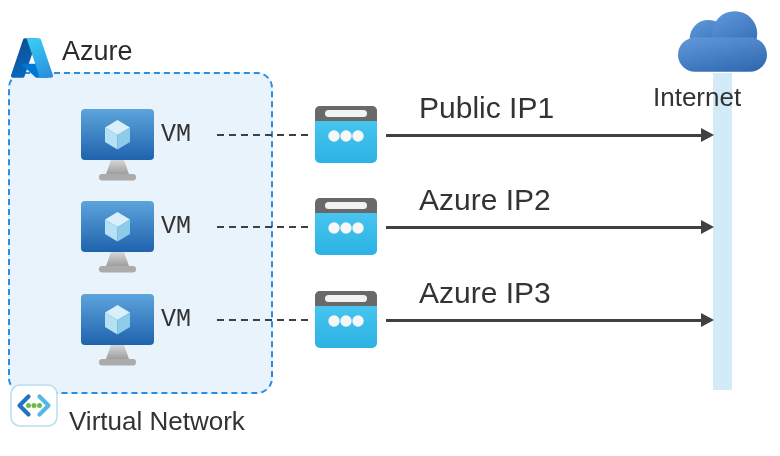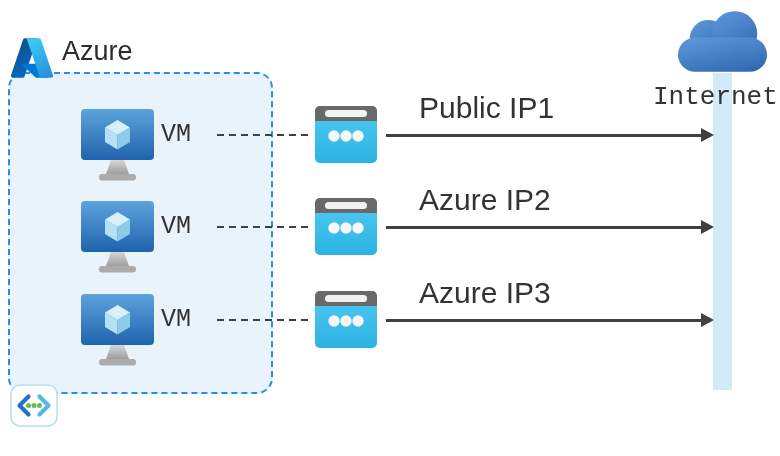--- a/index.html
+++ b/index.html
@@ -36,21 +36,21 @@
   .arrow{left:386px;top:calc(var(--c) - 8px);width:328px;height:16px;}
   .arrow .line{position:absolute;left:0;right:11px;top:6.5px;height:3px;background:#404040;}
   .arrow .head{
     position:absolute;right:0;top:1px;width:0;height:0;
     border-top:7px solid transparent;border-bottom:7px solid transparent;
     border-left:13px solid #404040;
   }
   
   .internet-bar{left:713px;top:73px;width:19px;height:317px;background:#d3eaf8;z-index:1;}
   .cloud-icon{left:676px;top:8px;width:93px;height:66px;z-index:2;}
-  .internet-label{left:653px;top:84px;font-size:26px;line-height:27px;z-index:2;font-family:Liberation Mono, monospace;}
+  .internet-label{left:653px;top:84px;font-size:26px;line-height:27px;z-index:2;}
   
   .vnet-icon{left:10px;top:384px;width:48px;height:43px;z-index:3;}
   .vnet-label{left:69px;top:406px;font-size:26px;line-height:30px;}
 </style>
 </head>
 <body>
 
 <div class="canvas">
 
   <div class="abs vnet-box"></div>
@@ -182,14 +182,15 @@
   <div class="abs internet-label">Internet</div>
 
   <svg class="abs vnet-icon" viewBox="0 0 48 43">
     <rect x="1" y="1" width="46" height="41" rx="9" fill="#ffffff" stroke="#b9ddf1" stroke-width="1.5"></rect>
     <path d="M18.5 12.5 L9.5 21.5 L18.5 30.5" stroke="#2273c3" stroke-width="4.2" fill="none" stroke-linecap="round" stroke-linejoin="round"></path>
     <path d="M29.5 12.5 L38.5 21.5 L29.5 30.5" stroke="#53b7e8" stroke-width="4.2" fill="none" stroke-linecap="round" stroke-linejoin="round"></path>
     <circle cx="18.5" cy="21.5" r="2.5" fill="#68bd45"></circle>
     <circle cx="24" cy="21.5" r="2.5" fill="#68bd45"></circle>
     <circle cx="29.5" cy="21.5" r="2.5" fill="#68bd45"></circle>
   </svg>
+  <div class="abs vnet-label">Virtual Network</div>
 
 </div>
 
 </body></html>

